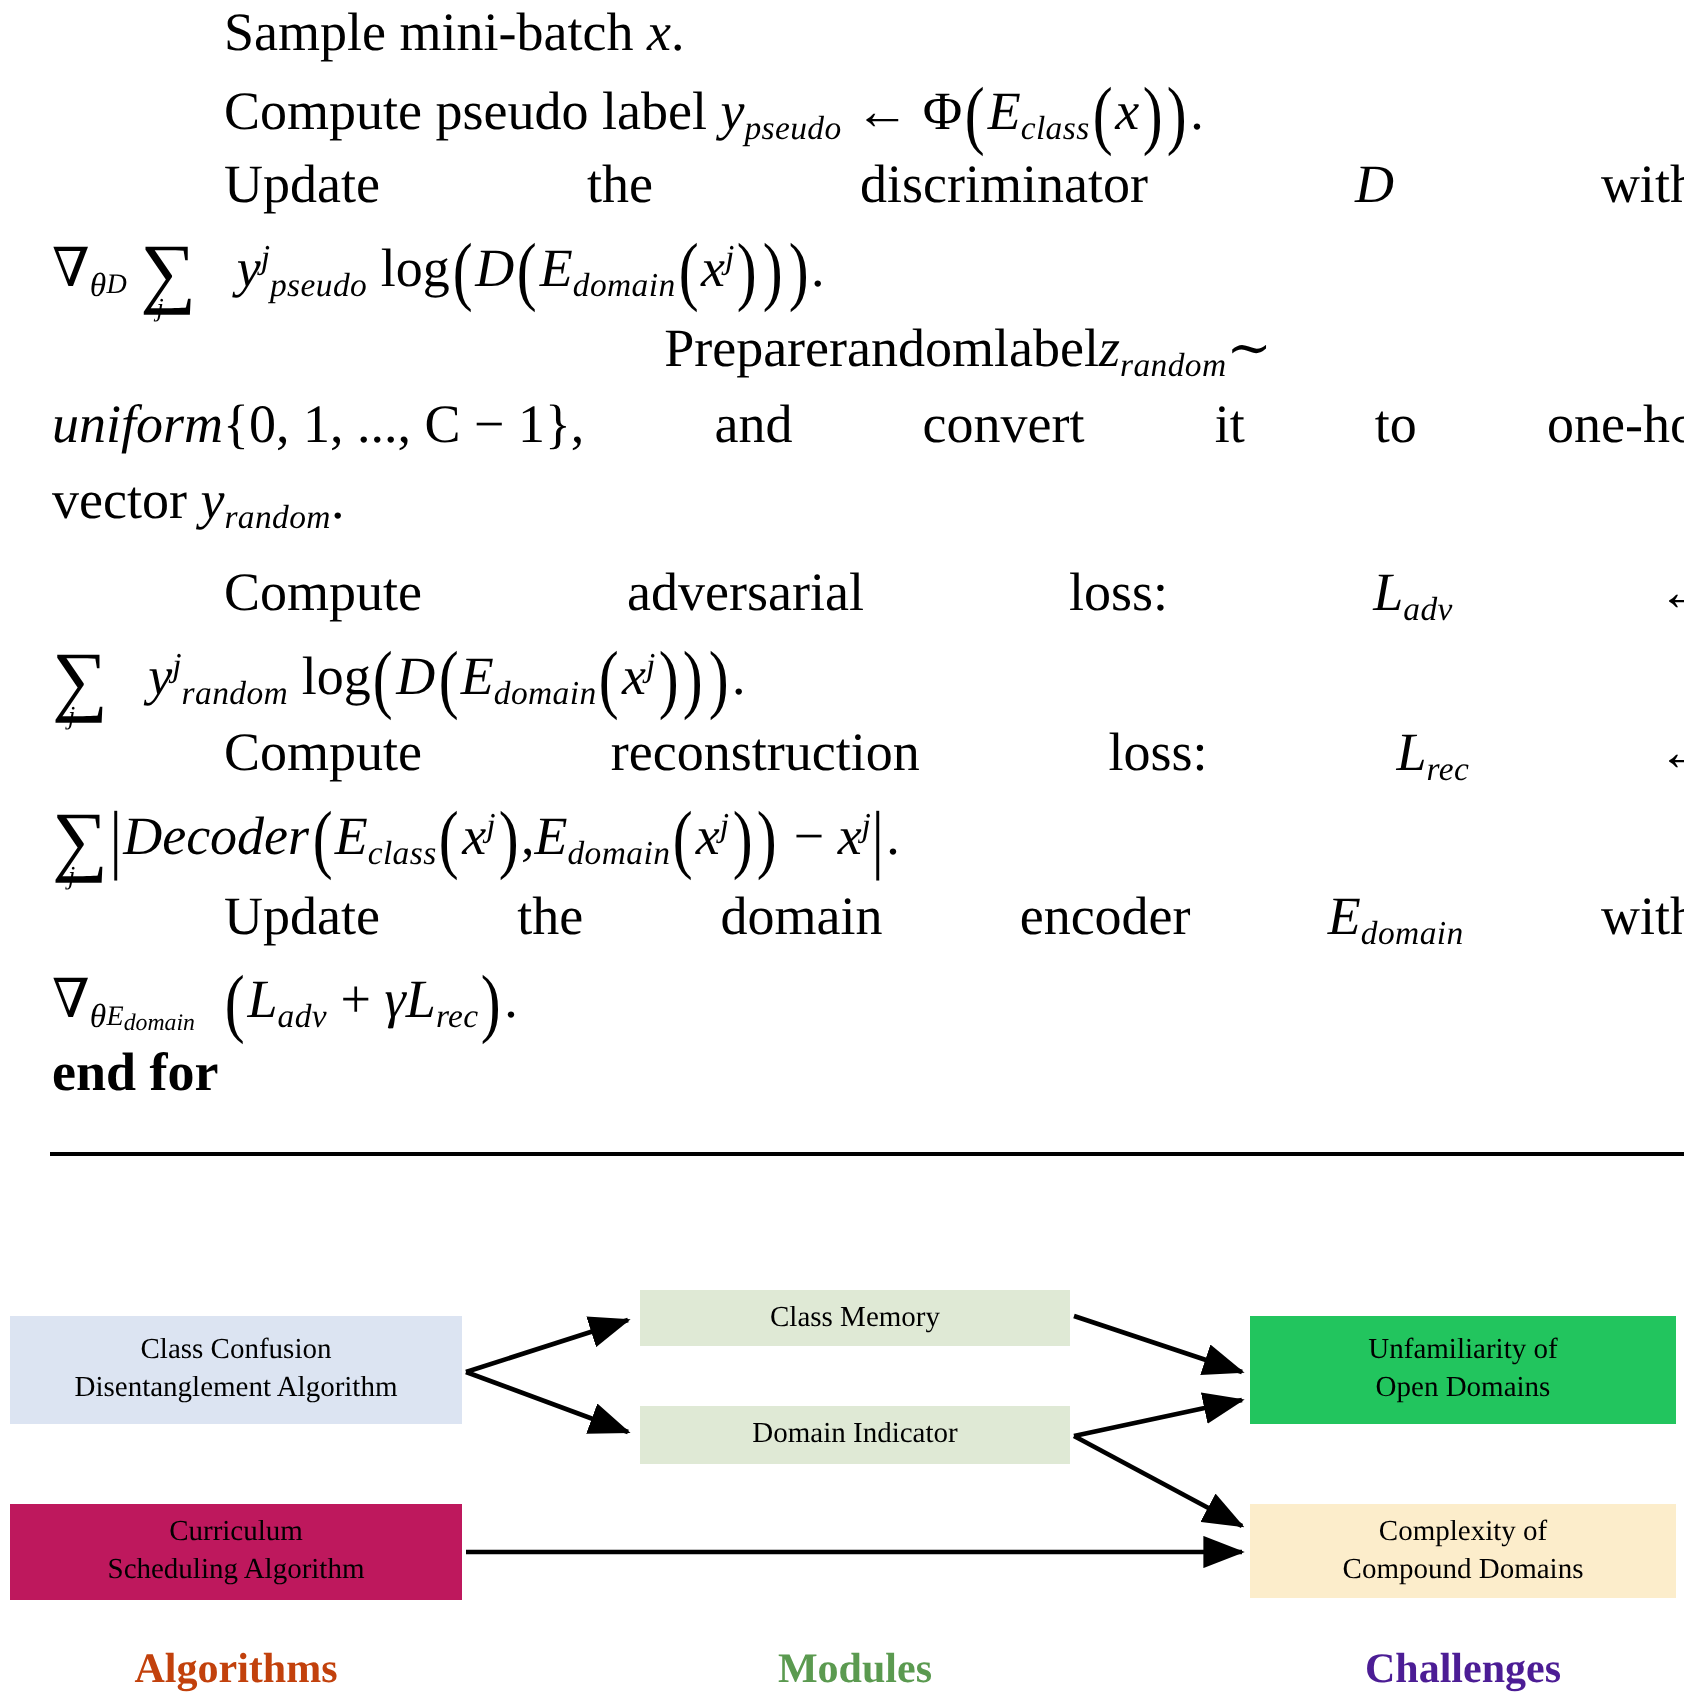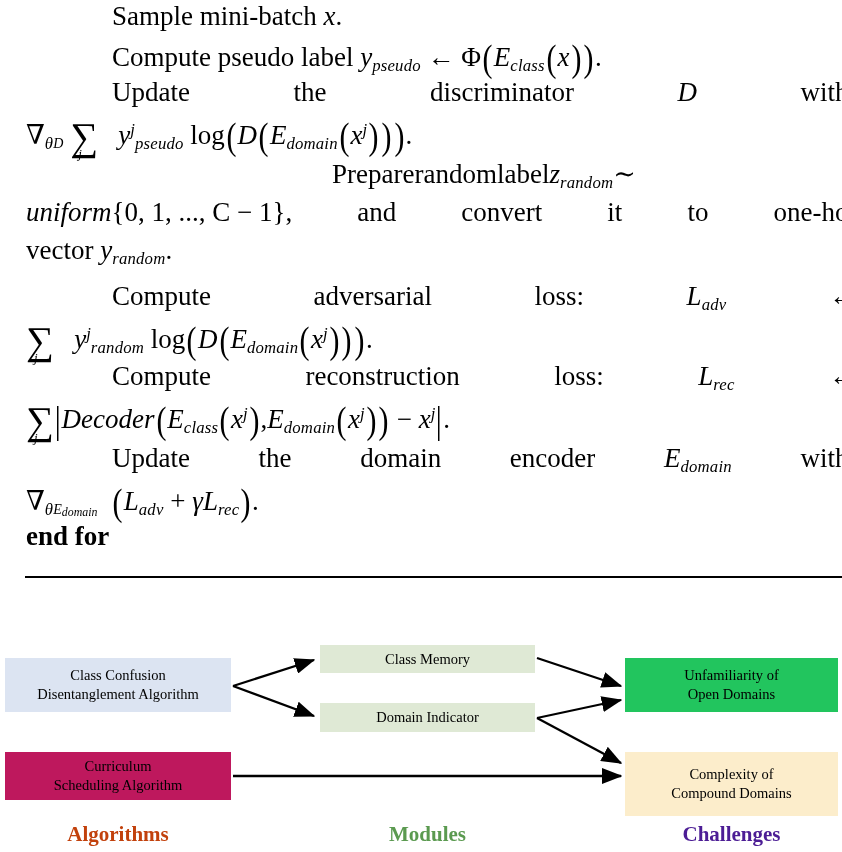--- a/index.html
+++ b/index.html
@@ -280,21 +280,21 @@
     <div>Domain Indicator</div>
   </div>
 
   <div class="node" style="left:625px; top:58px; width:213px; height:54px; background:#22c55e;">
     <div>
       <div>Unfamiliarity of</div>
       <div>Open Domains</div>
     </div>
   </div>
 
-  <div class="node" style="left:625px; top:152px; width:213px; height:64px; background:#FCEDCB;">
+  <div class="node" style="left:625px; top:152px; width:213px; height:47px; background:#FCEDCB;">
     <div>
       <div>Complexity of</div>
       <div>Compound Domains</div>
     </div>
   </div>
 
   <div class="col-label" style="left:5px; top:222px; width:226px; color:#c2410c;">Algorithms</div>
   <div class="col-label" style="left:320px; top:222px; width:215px; color:#5B9A50;">Modules</div>
   <div class="col-label" style="left:625px; top:222px; width:213px; color:#4c1d95;">Challenges</div>
 </div>

